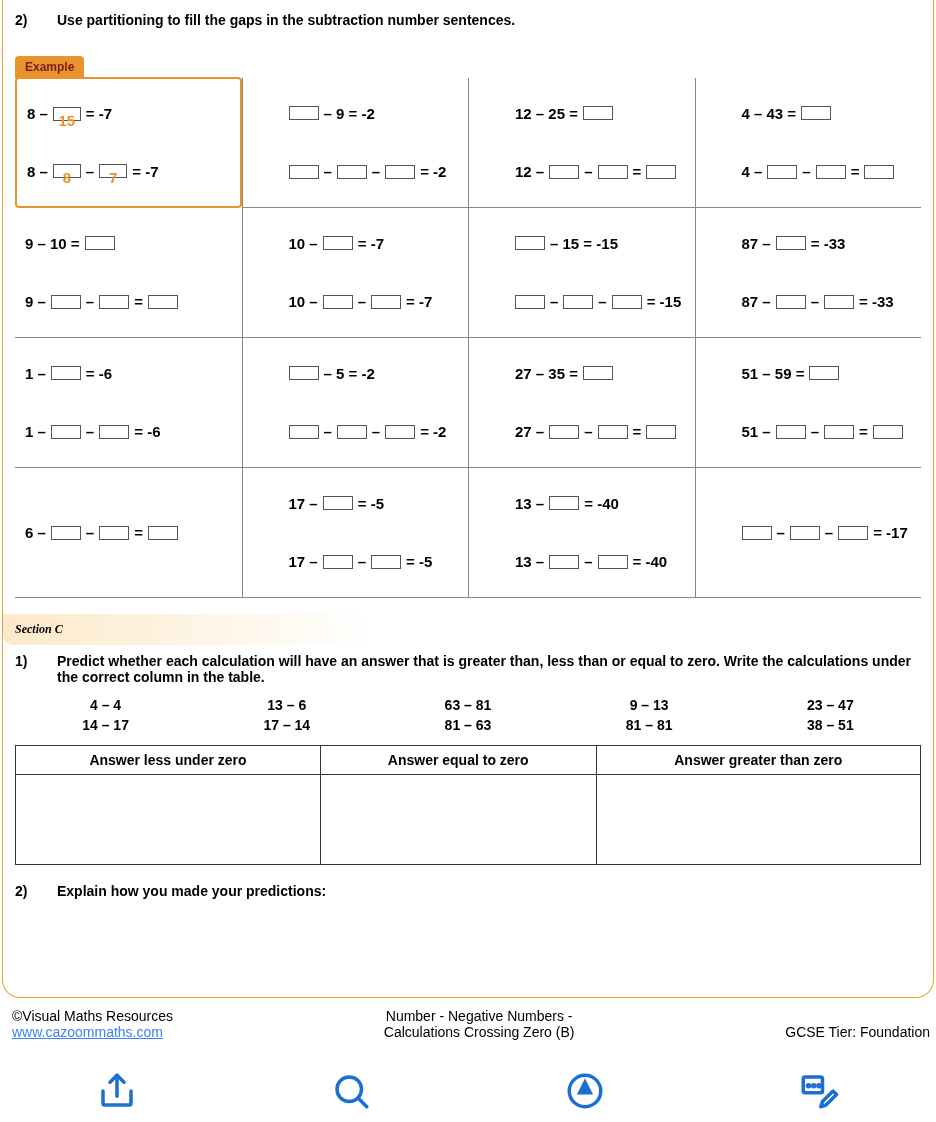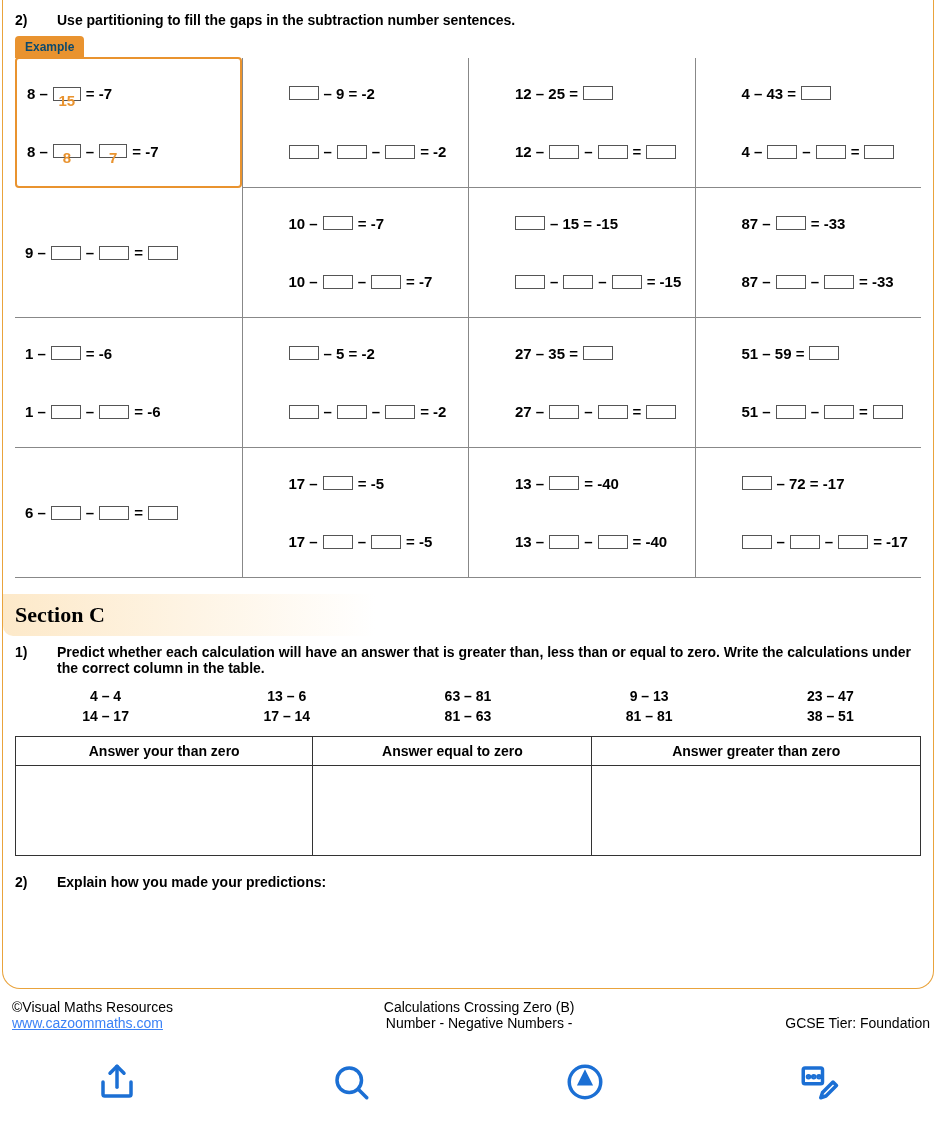--- a/index.html
+++ b/index.html
@@ -1,31 +1,31 @@
 <!DOCTYPE html>
 <html><head>
 <meta charset="utf-8">
 <style>
 * { box-sizing: border-box; margin: 0; padding: 0; }
 body { font-family: Arial, Helvetica, sans-serif; font-size: 14px; color: #000; width: 936px; background: #fff; }
 .card { border: 1px solid #e9a33c; border-top: none; border-radius: 0 0 18px 18px; padding: 8px 12px 20px 12px; margin: 0 2px; }
 .qrow { display: flex; gap: 12px; align-items: flex-start; margin: 4px 0 8px 0; }
 .qnum { font-weight: bold; width: 30px; }
 .qtext { font-weight: bold; flex: 1; }
-.example-tab { display: inline-block; background: #e9932f; color: #0c4a6e; font-size: 12px; font-weight: bold; padding: 4px 10px; border-radius: 4px 4px 0 0; margin-left: 0; }
+.example-tab { display: inline-block; background: #e9932f; color: #7f1d1d; font-size: 12px; font-weight: bold; padding: 4px 10px; border-radius: 4px 4px 0 0; margin-left: 0; margin-top: 20px; }
 .grid { display: flex; flex-wrap: wrap; }
 .cell { width: 25%; border-bottom: 1px solid #888; padding: 6px 6px 6px 10px; min-height: 130px; display: flex; flex-direction: column; justify-content: space-around; }
 .cell.col-b, .cell.col-c, .cell.col-d { border-left: 1px solid #888; padding-left: 46px; }
 .example-cell { border: 2.5px solid #e9932f; border-radius: 4px; margin-top: -1px; }
 .eq { display: flex; align-items: center; gap: 5px; font-weight: bold; font-size: 15px; margin: 6px 0; }
 .box { display: inline-block; min-width: 28px; height: 14px; border: 1px solid #555; text-align: center; line-height: 26px; font-weight: bold; font-size: 15px; }
 .box.orange { color: #e9932f; }
 .box.empty { width: 30px; }
 .op { font-weight: bold; }
-.section-c { font-family: Georgia, 'Times New Roman', serif; font-weight: bold; font-size: 22px; background: linear-gradient(to right,#fde9c9,#fff 40%); padding: 8px 12px; margin: 16px -12px 8px -12px; border-radius: 0 0 10px 10px; }
+.section-c { font-family: Georgia, 'Times New Roman', serif; font-style: italic; font-weight: bold; font-size: 12px; background: linear-gradient(to right,#fde9c9,#fff 40%); padding: 8px 12px; margin: 16px -12px 8px -12px; border-radius: 0 0 10px 10px; }
 .calcs { display: flex; justify-content: space-around; font-weight: bold; margin: 8px 0; }
 .calcs .col { text-align: center; }
 .calcs .col div { margin: 4px 16px; }
 .pred-table { width: 100%; border-collapse: collapse; margin-top: 6px; }
 .pred-table th, .pred-table td { border: 1px solid #333; padding: 6px; font-size: 14px; }
 .pred-table th { font-weight: bold; text-align: center; }
 .pred-table td { height: 90px; }
 .footer { display: flex; justify-content: space-between; align-items: flex-end; padding: 10px 6px 0 12px; font-size: 14px; }
 .footer a { color: #3b82f6; text-decoration: underline; }
 .footer .mid { text-align: center; flex:1; }
@@ -97,20 +97,24 @@
           <span class="op">4 –</span>
           <span class="box empty"></span>
           <span class="op">–</span>
           <span class="box empty"></span>
           <span class="op">=</span>
           <span class="box empty"></span>
         </div>
       </div>
       <div class="cell col-a">
         <div class="eq">
+          <span class="op">9 – 10  =</span>
+          <span class="box empty"></span>
+        </div>
+        <div class="eq">
           <span class="op">9 –</span>
           <span class="box empty"></span>
           <span class="op">–</span>
           <span class="box empty"></span>
           <span class="op">=</span>
           <span class="box empty"></span>
         </div>
       </div>
       <div class="cell col-b">
         <div class="eq">
@@ -242,24 +246,20 @@
         </div>
         <div class="eq">
           <span class="op">13 –</span>
           <span class="box empty"></span>
           <span class="op">–</span>
           <span class="box empty"></span>
           <span class="op">=  -40</span>
         </div>
       </div>
       <div class="cell col-d last-row">
-        <div class="eq">
-          <span class="box empty"></span>
-          <span class="op">– 72  =  -17</span>
-        </div>
         <div class="eq">
           <span class="box empty"></span>
           <span class="op">–</span>
           <span class="box empty"></span>
           <span class="op">–</span>
           <span class="box empty"></span>
           <span class="op">= -17</span>
         </div>
       </div>
     </div>
@@ -290,21 +290,21 @@
       </div>
       <div class="col">
         <div>23 – 47</div>
         <div>38 – 51</div>
       </div>
     </div>
 
   <table class="pred-table">
     <thead>
         <tr id="pred-head">
-          <th>Answer your than zero</th>
+          <th>Answer less under zero</th>
           <th>Answer equal to zero</th>
           <th>Answer greater than zero</th>
         </tr>
       </thead>
     <tbody>
         <tr>
       <td></td>
       <td></td>
       <td></td>
     </tr>
@@ -317,22 +317,22 @@
   </div>
   <div style="height:70px"></div>
 </div>
 
 <div class="footer">
   <div>
     <div>©Visual Maths Resources</div>
     <a href="#">www.cazoommaths.com</a>
   </div>
   <div class="mid">
+    <div>Number - Negative Numbers -</div>
     <div>Calculations Crossing Zero (B)</div>
-    <div>Number - Negative Numbers -</div>
   </div>
   <div class="right">GCSE Tier: Foundation</div>
 </div>
 
 <div class="toolbar">
   <span class="tb-icon">
     <svg viewBox="0 0 24 24" fill="none" stroke="#1b6fd4" stroke-width="2" stroke-linecap="round" stroke-linejoin="round">
         <path d="M4 12v7a1 1 0 001 1h14a1 1 0 001-1v-7"></path>
         <path d="M12 15V3"></path>
         <path d="M8 7l4-4 4 4"></path>

